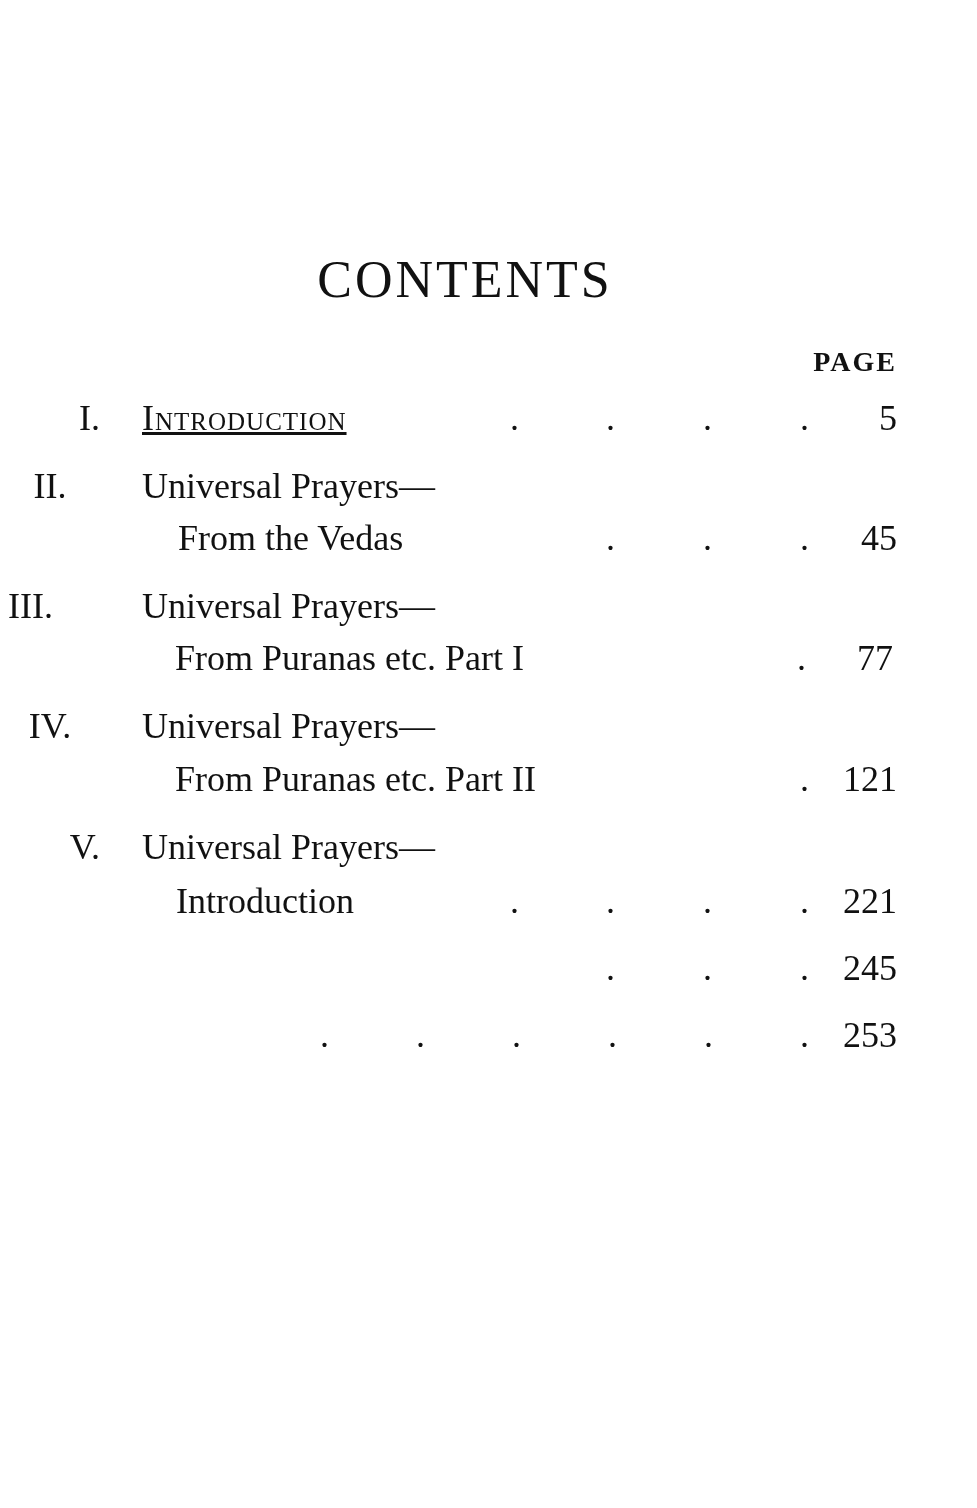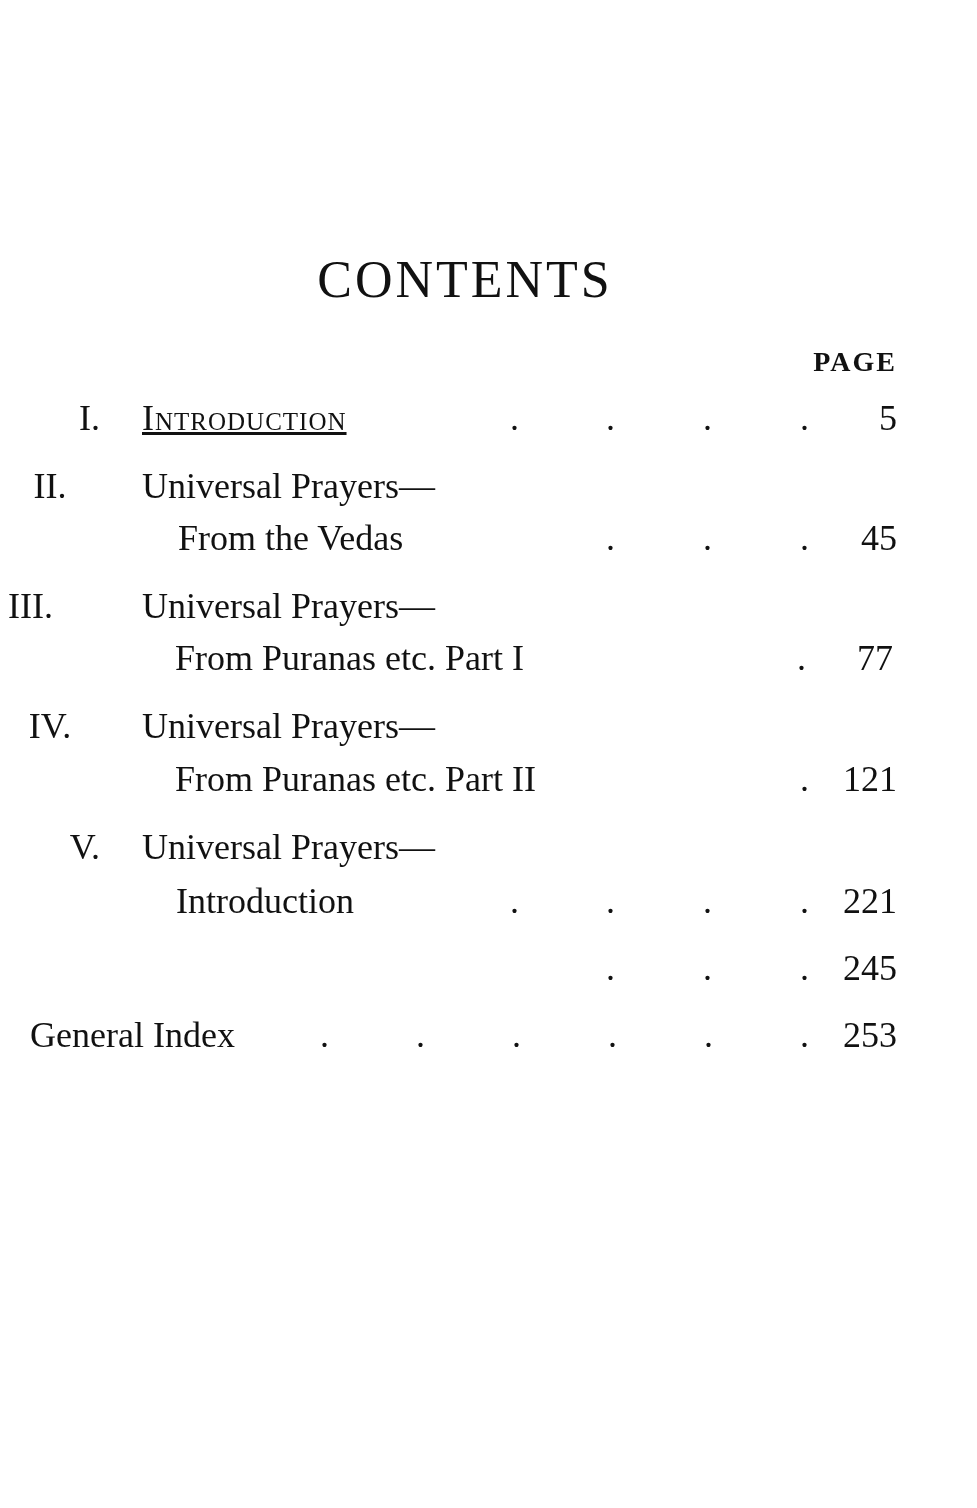--- a/index.html
+++ b/index.html
@@ -88,21 +88,20 @@
   </div>
 
   <div class="line" style="top:943px">
     <span class="dot" style="left:606px">.</span>
     <span class="dot" style="left:703px">.</span>
     <span class="dot" style="left:800px">.</span>
     <span class="pg" style="right:80px">245</span>
   </div>
 
   <div class="line" style="top:1010px">
-    <span style="left:30px">General Index</span>
     <span class="dot" style="left:320px">.</span>
     <span class="dot" style="left:416px">.</span>
     <span class="dot" style="left:512px">.</span>
     <span class="dot" style="left:608px">.</span>
     <span class="dot" style="left:704px">.</span>
     <span class="dot" style="left:800px">.</span>
     <span class="pg" style="right:80px">253</span>
   </div>
 </div>
 

